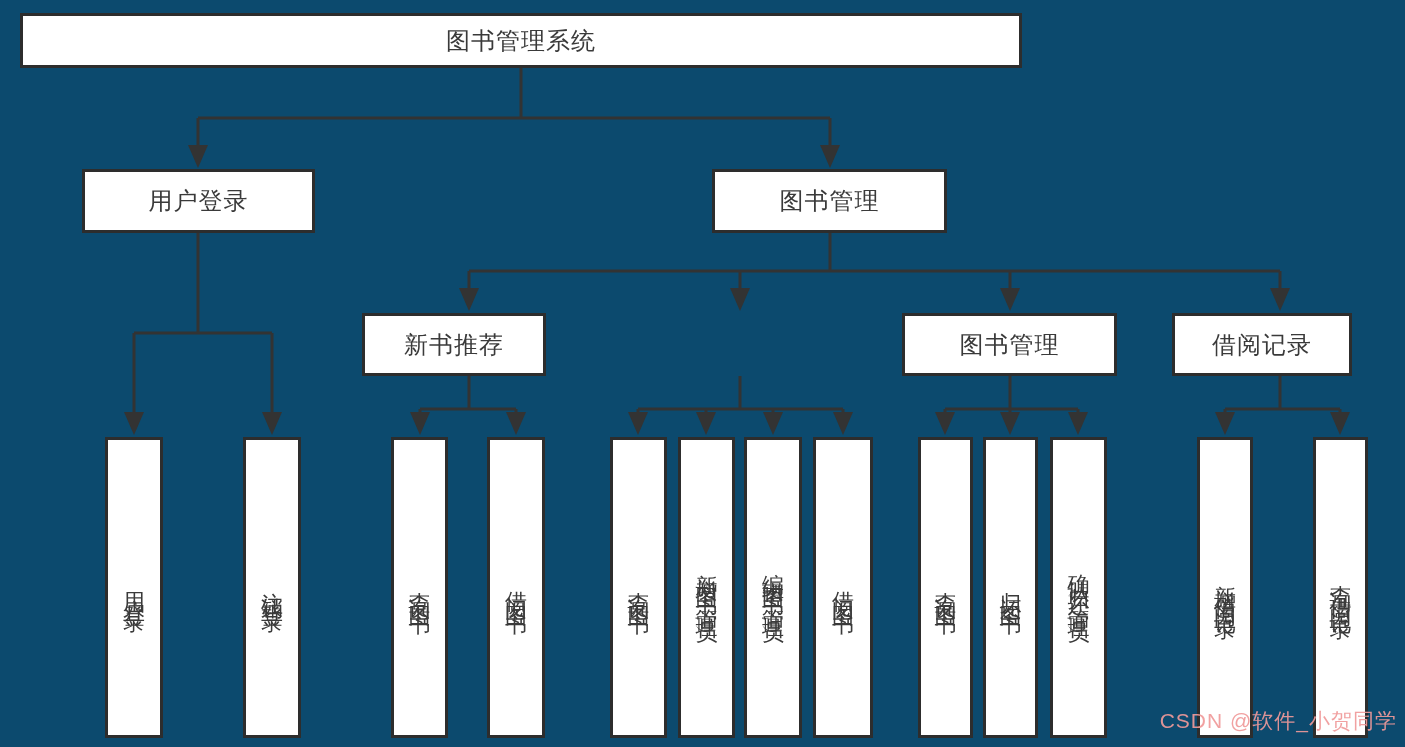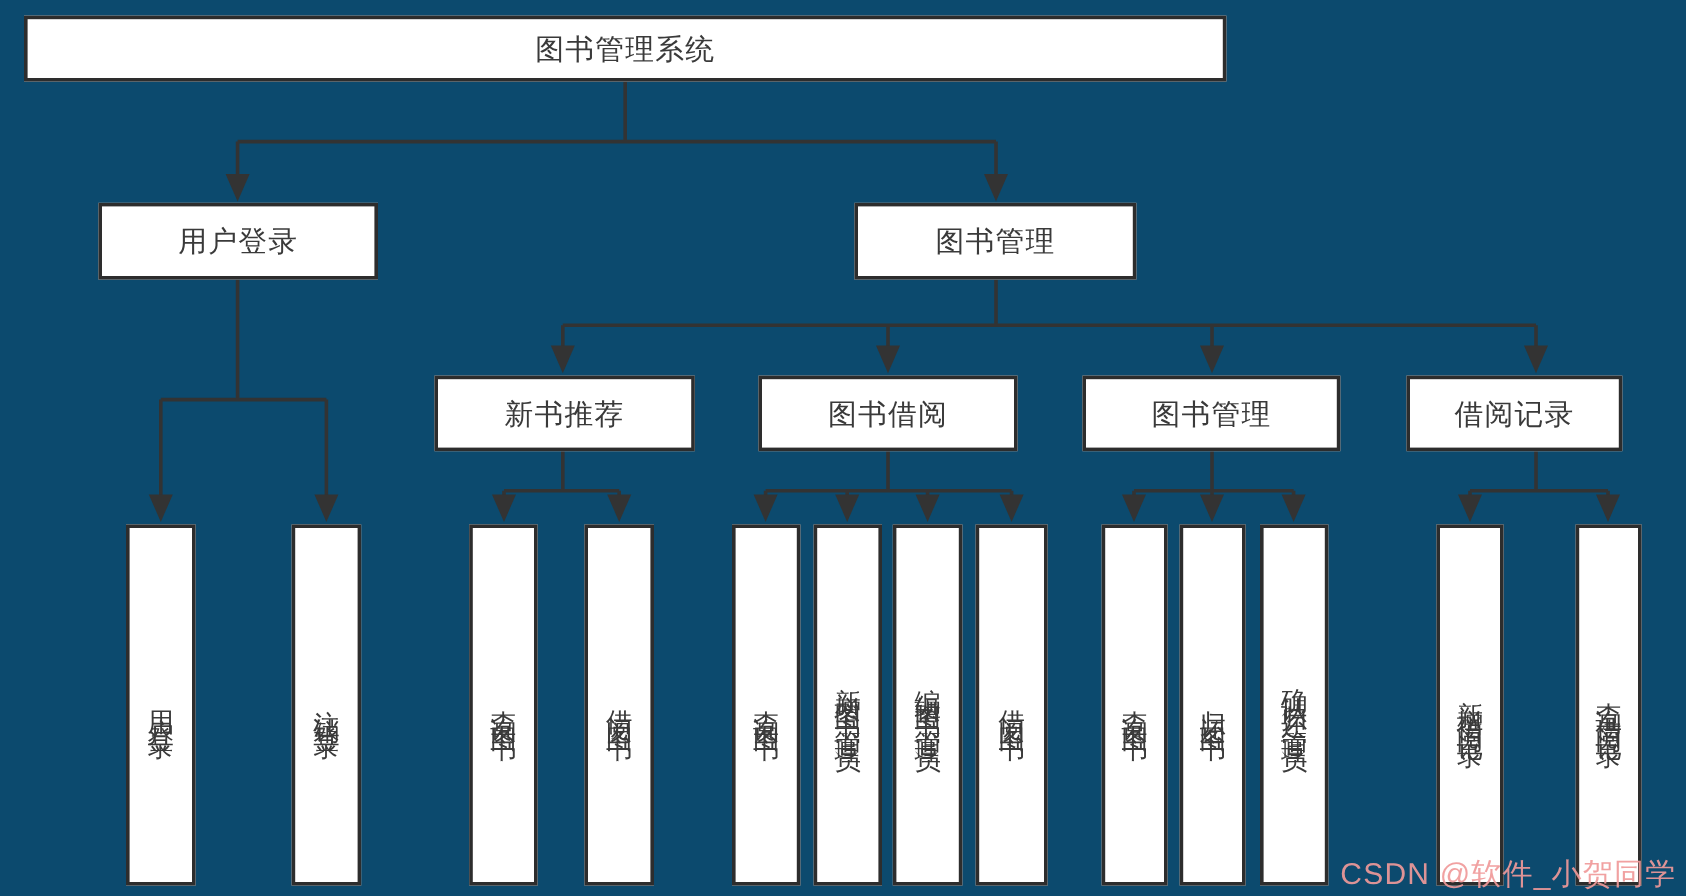--- a/index.html
+++ b/index.html
@@ -27,22 +27,22 @@
   .v {
     writing-mode: vertical-rl;
     text-orientation: mixed;
     font-size: 22px;
     letter-spacing: 7px;
     line-height: 1;
   }
   #watermark {
     position: absolute;
     right: 8px;
-    bottom: 2px;
-    font-size: 25px;
+    bottom: 12px;
+    font-size: 21px;
     color: rgba(240, 153, 153, 0.92);
     letter-spacing: 1px;
     white-space: nowrap;
     z-index: 5;
   }
 </style>
 </head>
 <body>
 
 <div id="canvas">
@@ -88,22 +88,21 @@
       <polygon points="1215,412 1235,412 1225,435"></polygon>
       <polygon points="1330,412 1350,412 1340,435"></polygon>
     </g>
   </svg>
 
   <div class="box h" style="left:20px; top:13px; width:1002px; height:55px">图书管理系统</div>
 
   <div class="box h" style="left:82px; top:169px; width:233px; height:64px">用户登录</div>
   <div class="box h" style="left:712px; top:169px; width:235px; height:64px">图书管理</div>
 
-  <div class="box h" style="left:362px; top:313px; width:217px; height:63px">新书推荐</div>
-  <div class="box h" style="left:632px; top:313px; width:216px; height:63px">图书借阅</div>
+  <div class="box h" style="left:362px; top:313px; width:184px; height:63px">新书推荐</div>
   <div class="box h" style="left:902px; top:313px; width:215px; height:63px">图书管理</div>
   <div class="box h" style="left:1172px; top:313px; width:180px; height:63px">借阅记录</div>
 
   <div class="box v" style="left:105px; top:437px; width:58px; height:301px">用户登录</div>
   <div class="box v" style="left:243px; top:437px; width:58px; height:301px">注销登录</div>
 
   <div class="box v" style="left:391px; top:437px; width:57px; height:301px">查询图书</div>
   <div class="box v" style="left:487px; top:437px; width:58px; height:301px">借阅图书</div>
 
   <div class="box v" style="left:610px; top:437px; width:57px; height:301px">查询图书</div>

